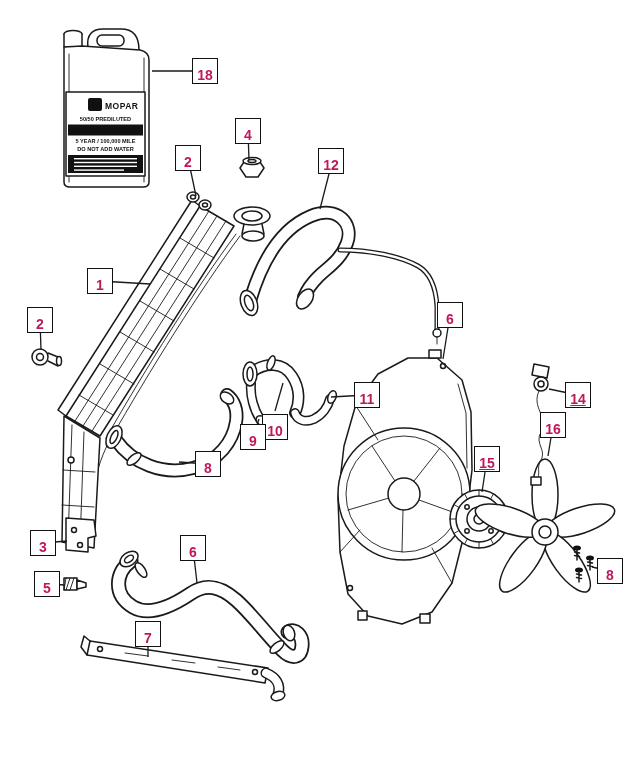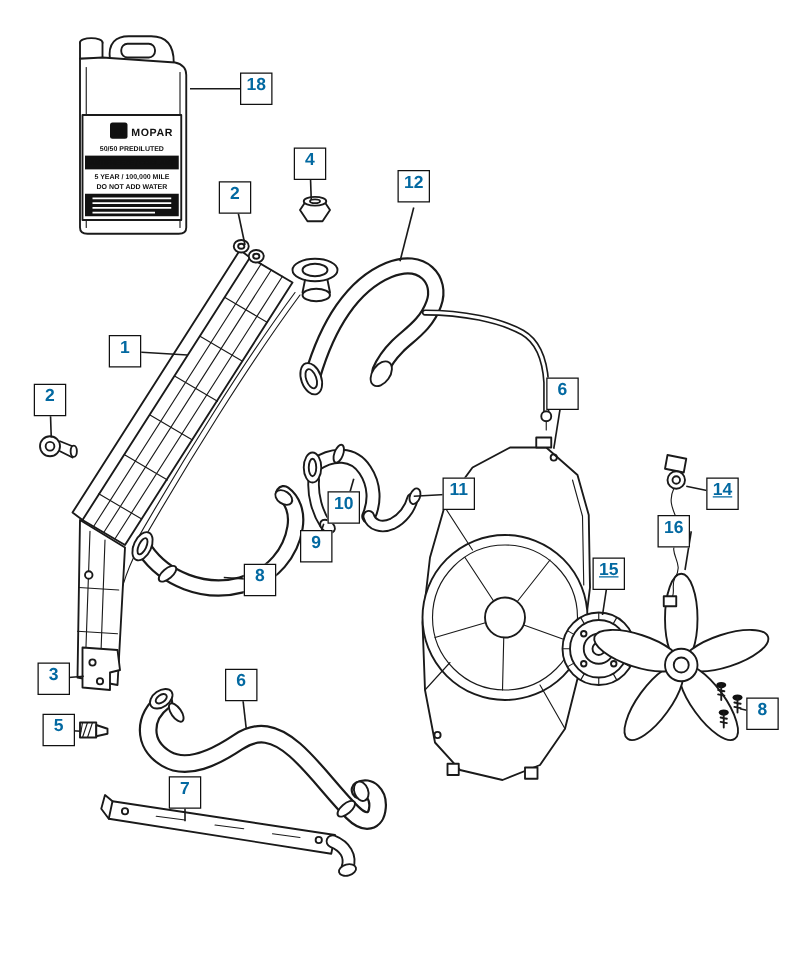--- a/index.html
+++ b/index.html
@@ -2,22 +2,22 @@
 <html><head>
 <meta charset="utf-8">
 <style>
   html,body{margin:0;padding:0;background:#fff;}
   #canvas{position:relative;width:640px;height:777px;background:#fff;overflow:hidden;
           font-family:"Liberation Sans",sans-serif;}
   #art,#leader-svg{position:absolute;left:0;top:0;}
   #leader-svg{pointer-events:none;}
   #leader-svg line{stroke:#1a1a1a;stroke-width:1.3;}
   .callout{position:absolute;width:26px;height:26px;background:#fff;border:1.8px solid #111;
-           box-sizing:border-box;display:flex;align-items:flex-start;justify-content:center;
-           font-family:"Liberation Sans",sans-serif;font-weight:bold;font-size:14px;color:#0369a1;
+           box-sizing:border-box;display:flex;align-items:flex-end;justify-content:center;
+           font-family:"Liberation Sans",sans-serif;font-weight:bold;font-size:14px;color:#be185d;
            cursor:pointer;z-index:3;}
   
   #art .ln{stroke:#1a1a1a;fill:none;stroke-width:1.5;stroke-linecap:round;stroke-linejoin:round;}
   #art .w{fill:#fff;}
   #art .thin{stroke-width:0.9;}
   #art .dark{fill:#111;stroke:none;}
   #art .to{stroke:#1a1a1a;fill:none;stroke-linecap:round;stroke-linejoin:round;}
   #art .ti{stroke:#fff;fill:none;stroke-linecap:round;stroke-linejoin:round;}
   #art text{font-family:"Liberation Sans",sans-serif;fill:#111;}
   .logo-omega{font-size:9px;font-weight:bold;fill:#fff;text-anchor:middle;}
@@ -255,45 +255,45 @@
   <div id="callout-layer">
       <div class="callout" style="left: 192px; top: 58px;">
         <span>18</span>
       </div>
       <div class="callout" style="left: 235px; top: 118px;">
         <span>4</span>
       </div>
       <div class="callout" style="left: 175px; top: 145px;">
         <span>2</span>
       </div>
-      <div class="callout" style="left: 318px; top: 136px;">
+      <div class="callout" style="left: 318px; top: 148px;">
         <span>12</span>
       </div>
       <div class="callout" style="left: 87px; top: 268px;">
         <span>1</span>
       </div>
       <div class="callout" style="left: 27px; top: 307px;">
         <span>2</span>
       </div>
       <div class="callout" style="left: 437px; top: 302px;">
         <span>6</span>
       </div>
       <div class="callout" style="left: 354px; top: 382px;">
         <span>11</span>
       </div>
-      <div class="callout" style="left: 262px; top: 393px;">
+      <div class="callout" style="left: 262px; top: 414px;">
         <span>10</span>
       </div>
       <div class="callout" style="left: 565px; top: 382px; text-decoration: underline;">
         <span>14</span>
       </div>
       <div class="callout" style="left: 240px; top: 424px;">
         <span>9</span>
       </div>
-      <div class="callout" style="left: 526px; top: 412px;">
+      <div class="callout" style="left: 540px; top: 412px;">
         <span>16</span>
       </div>
       <div class="callout" style="left: 195px; top: 451px;">
         <span>8</span>
       </div>
       <div class="callout" style="left: 474px; top: 446px; text-decoration: underline;">
         <span>15</span>
       </div>
       <div class="callout" style="left: 30px; top: 530px;">
         <span>3</span>

